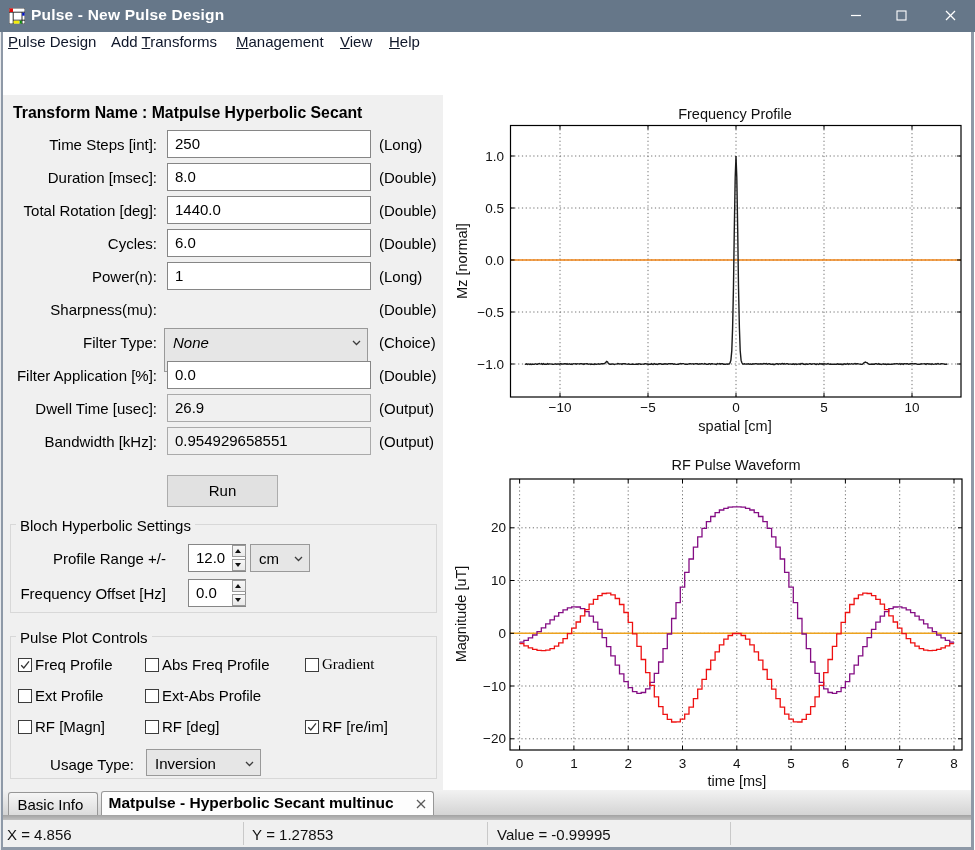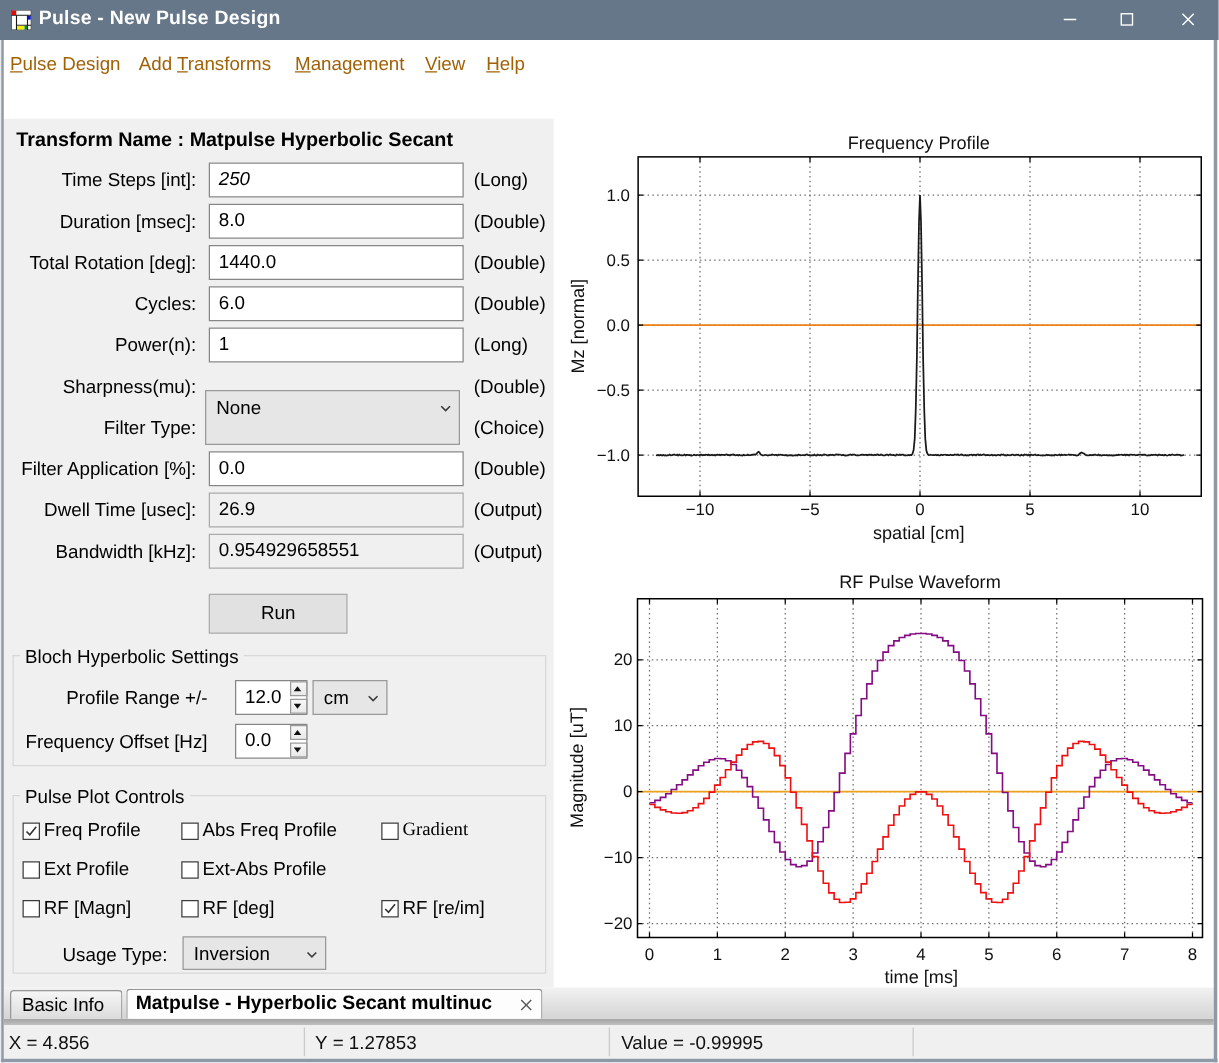--- a/index.html
+++ b/index.html
@@ -5,21 +5,21 @@
   * { margin:0; padding:0; box-sizing:border-box; }
   html,body { width:975px; height:850px; background:#fff; }
   body { font-family:"Liberation Sans", sans-serif; font-size:15px; color:#000; }
   #win { position:relative; width:975px; height:850px; overflow:hidden; }
   .abs { position:absolute; }
   
   #titlebar { left:0; top:0; width:975px; height:32px; background:#667789; }
   #title-text { left:31px; top:6px; color:#fff; font-size:15.5px; font-weight:bold; letter-spacing:0.2px; }
   
   #menubar { left:0; top:32px; width:975px; height:26px; background:#ffffff; }
-  .menuitem { position:absolute; top:11px; font-size:15px; color:#a16207; }
+  .menuitem { position:absolute; top:1px; font-size:15px; color:#0f172a; }
   
   #tabbar { left:0; top:58px; width:975px; height:34px;
             background:linear-gradient(#f4f4f4,#d3d3d3); border-bottom:1px solid #aaa; }
   #toptab { position:absolute; left:7px; top:2.5px; width:147px; height:32px; background:linear-gradient(#fefefe,#f0f0f0);
             border:1px solid #979797; border-bottom:none; border-radius:4px 2px 0 0; }
   #strip  { left:0; top:92px; width:975px; height:3px; background:#fff; }
   
   #lpanel { left:3px; top:95px; width:440px; height:695px; background:#f0f0f0; }
   #rpanel { left:443px; top:95px; width:528px; height:695px; background:#ffffff; }
   
@@ -219,38 +219,38 @@
         <text x="456.7" y="673" font-size="13.5" text-anchor="middle" fill="#111">7</text>
         <text x="511.0" y="673" font-size="13.5" text-anchor="middle" fill="#111">8</text>
         <text x="294" y="691" font-size="14.5" text-anchor="middle" fill="#111">time [ms]</text>
         <text x="23" y="519" font-size="14.5" text-anchor="middle" fill="#111" transform="rotate(-90 23 519)">Magnitude [uT]</text>
       </svg>
     </div>
 
   <div class="abs" style="left:13px;top:104px;font-weight:bold;font-size:15.8px;">Transform Name : Matpulse Hyperbolic Secant</div>
 
   <div class="flabel" style="left:-3px;top:136px;">Time Steps [int]:</div>
-  <div class="tinput" style="top:130px;font-style:italic;">250</div>
+  <div class="tinput" style="top:130px;">250</div>
   <div class="tlabel" style="top:136px;">(Long)</div>
   <div class="flabel" style="left:-3px;top:169px;">Duration [msec]:</div>
   <div class="tinput" style="top:163px;">8.0</div>
   <div class="tlabel" style="top:169px;">(Double)</div>
   <div class="flabel" style="left:-3px;top:202px;">Total Rotation [deg]:</div>
   <div class="tinput" style="top:196px;">1440.0</div>
   <div class="tlabel" style="top:202px;">(Double)</div>
   <div class="flabel" style="left:-3px;top:235px;">Cycles:</div>
   <div class="tinput" style="top:229px;">6.0</div>
   <div class="tlabel" style="top:235px;">(Double)</div>
   <div class="flabel" style="left:-3px;top:268px;">Power(n):</div>
   <div class="tinput" style="top:262px;">1</div>
   <div class="tlabel" style="top:268px;">(Long)</div>
   <div class="flabel" style="left:-3px;top:301px;">Sharpness(mu):</div>
   <div class="tlabel" style="top:301px;">(Double)</div>
   <div class="flabel" style="left:-3px;top:334px;">Filter Type:</div>
-  <div class="choice" style="left:164px;top:312px;width:204px;height:44px;">
+  <div class="choice" style="left:164px;top:328px;width:204px;height:44px;font-style:italic;">
       <span>None</span>
       <svg class="chev" viewBox="0 0 9 6">
         <polyline points="1,1 4.5,4.5 8,1" fill="none" stroke="#3c3c3c" stroke-width="1.3"></polyline>
       </svg>
     </div>
   <div class="tlabel" style="top:334px;">(Choice)</div>
   <div class="flabel" style="left:-3px;top:367px;">Filter Application [%]:</div>
   <div class="tinput" style="top:361px;">0.0</div>
   <div class="tlabel" style="top:367px;">(Double)</div>
   <div class="flabel" style="left:-3px;top:400px;">Dwell Time [usec]:</div>

